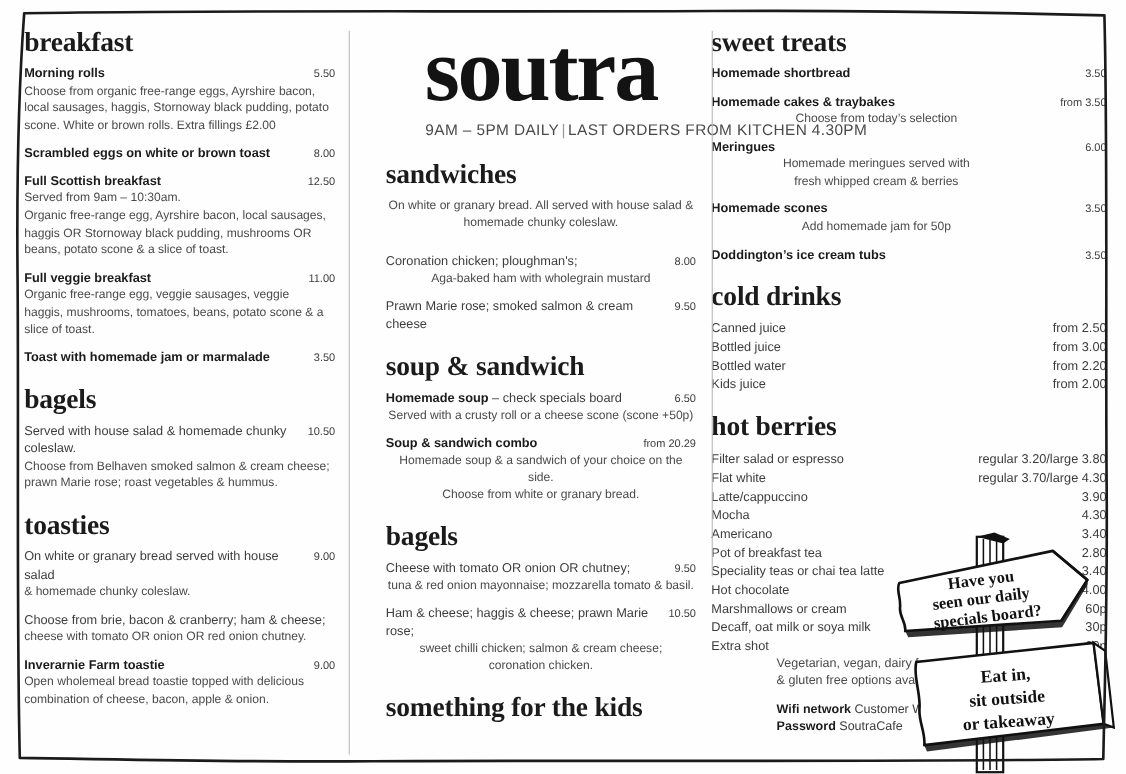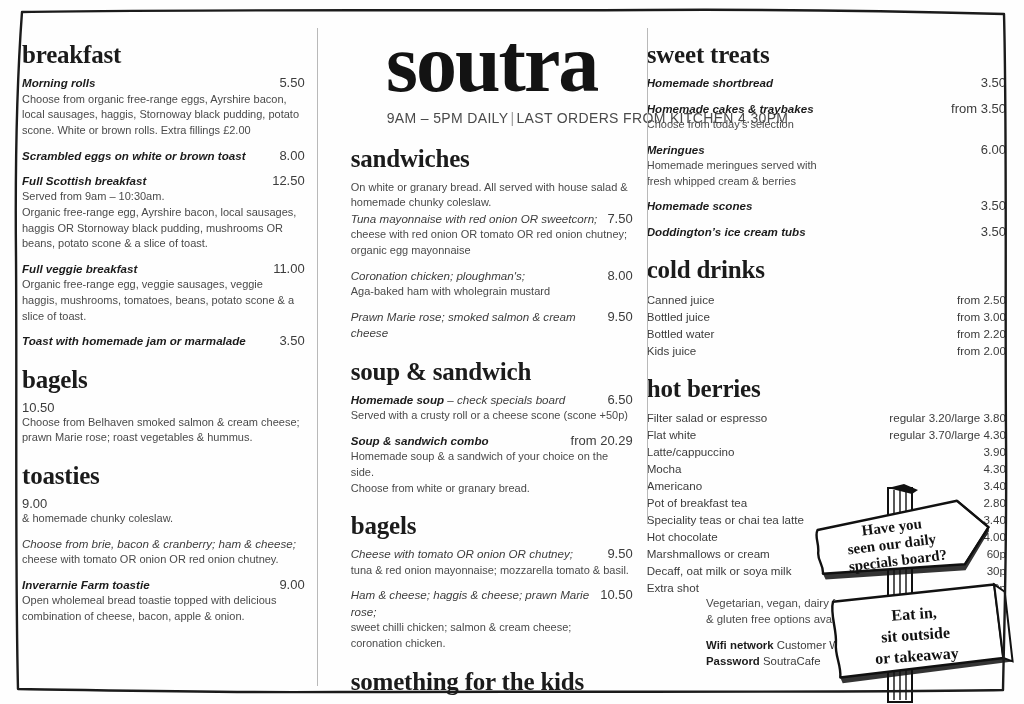--- a/index.html
+++ b/index.html
@@ -62,58 +62,57 @@
   }
   .col-right::before { bottom: 170px; }
 
   
   h2.section-title {
     font-family: "Liberation Serif", "DejaVu Serif", serif;
     font-weight: bold;
     font-size: 25px;
     letter-spacing: -0.2px;
     color: #1b1b1b;
-    margin: 16px 0 7px 0;
+    margin: 0 0 7px 0;
     line-height: 1.05;
   }
   .section { margin-bottom: 17px; }
 
   .item { margin-bottom: 9px; }
   .item:last-child { margin-bottom: 0; }
 
   .row {
     display: flex;
     align-items: baseline;
     justify-content: space-between;
     gap: 8px;
   }
   .row .label {
     font-size: 11.6px;
     line-height: 1.42;
     color: #3c3c3c;
-    font-style: italic;
   }
   .row .label.bold {
     font-weight: bold;
     color: #1b1b1b;
   }
   .row .price {
-    font-size: 13px;
+    font-size: 10px;
     color: #3c3c3c;
     white-space: nowrap;
     flex: 0 0 auto;
     text-align: right;
   }
   .desc {
     font-size: 11px;
     line-height: 1.42;
     color: #4a4a4a;
     max-width: 278px;
   }
-  .desc.wide { max-width: 300px; }
+  .desc.wide { max-width: 300px; text-align: center; }
   .lead-inline .bold-lead { font-weight: bold; color: #1b1b1b; }
 
   
   .plist .prow {
     display: flex;
     justify-content: space-between;
     align-items: baseline;
     font-size: 11.6px;
     line-height: 1.47;
     color: #3c3c3c;
@@ -225,31 +224,33 @@
             <span class="label bold">Toast with homemade jam or marmalade</span>
             <span class="price">3.50</span>
           </div>
         </div>
       </div>
 
       <div class="section">
         <h2 class="section-title">bagels</h2>
         <div class="item">
           <div class="row">
+            <span class="label">Served with house salad &amp; homemade chunky coleslaw.</span>
             <span class="price">10.50</span>
           </div>
           <div class="desc">Choose from Belhaven smoked salmon &amp; cream cheese; prawn Marie rose; roast vegetables &amp; hummus.</div>
         </div>
       </div>
 
       <div class="section">
         <h2 class="section-title">toasties</h2>
 
         <div class="item">
           <div class="row">
+            <span class="label">On white or granary bread served with house salad</span>
             <span class="price">9.00</span>
           </div>
           <div class="desc">&amp; homemade chunky coleslaw.</div>
         </div>
 
         <div class="item">
           <div class="row">
             <span class="label">Choose from brie, bacon &amp; cranberry; ham &amp; cheese;</span>
             <span class="price"></span>
           </div>
@@ -271,29 +272,22 @@
 
       <div id="masthead">
         <div id="brand-title">soutra</div>
         <div id="brand-hours">
           <span>9AM – 5PM DAILY</span><span class="bar">|</span><span>LAST ORDERS FROM KITCHEN 4.30PM</span>
         </div>
       </div>
 
       <div class="section">
         <h2 class="section-title">sandwiches</h2>
-        <div class="desc wide" style="margin-bottom:0">On white or granary bread. All served with house salad &amp; homemade chunky coleslaw.</div>
-
-        <div class="item">
-          <div class="row">
-            <span class="label">Tuna mayonnaise with red onion OR sweetcorn;</span>
-            <span class="price">7.50</span>
-          </div>
-          <div class="desc wide">cheese with red onion OR tomato OR red onion chutney; organic egg mayonnaise</div>
-        </div>
+        <div class="desc wide" style="margin-bottom:19px">On white or granary bread. All served with house salad &amp; homemade chunky coleslaw.</div>
+
 
         <div class="item">
           <div class="row">
             <span class="label">Coronation chicken; ploughman's;</span>
             <span class="price">8.00</span>
           </div>
           <div class="desc wide">Aga-baked ham with wholegrain mustard</div>
         </div>
 
         <div class="item">
@@ -374,20 +368,21 @@
             <span class="label bold">Meringues</span>
             <span class="price">6.00</span>
           </div>
           <div class="desc wide">Homemade meringues served with<br>fresh whipped cream &amp; berries</div>
         </div>
         <div class="item">
           <div class="row">
             <span class="label bold">Homemade scones</span>
             <span class="price">3.50</span>
           </div>
+          <div class="desc wide">Add homemade jam for 50p</div>
         </div>
         <div class="item">
           <div class="row">
             <span class="label bold">Doddington’s ice cream tubs</span>
             <span class="price">3.50</span>
           </div>
         </div>
       </div>
 
       <div class="section">

